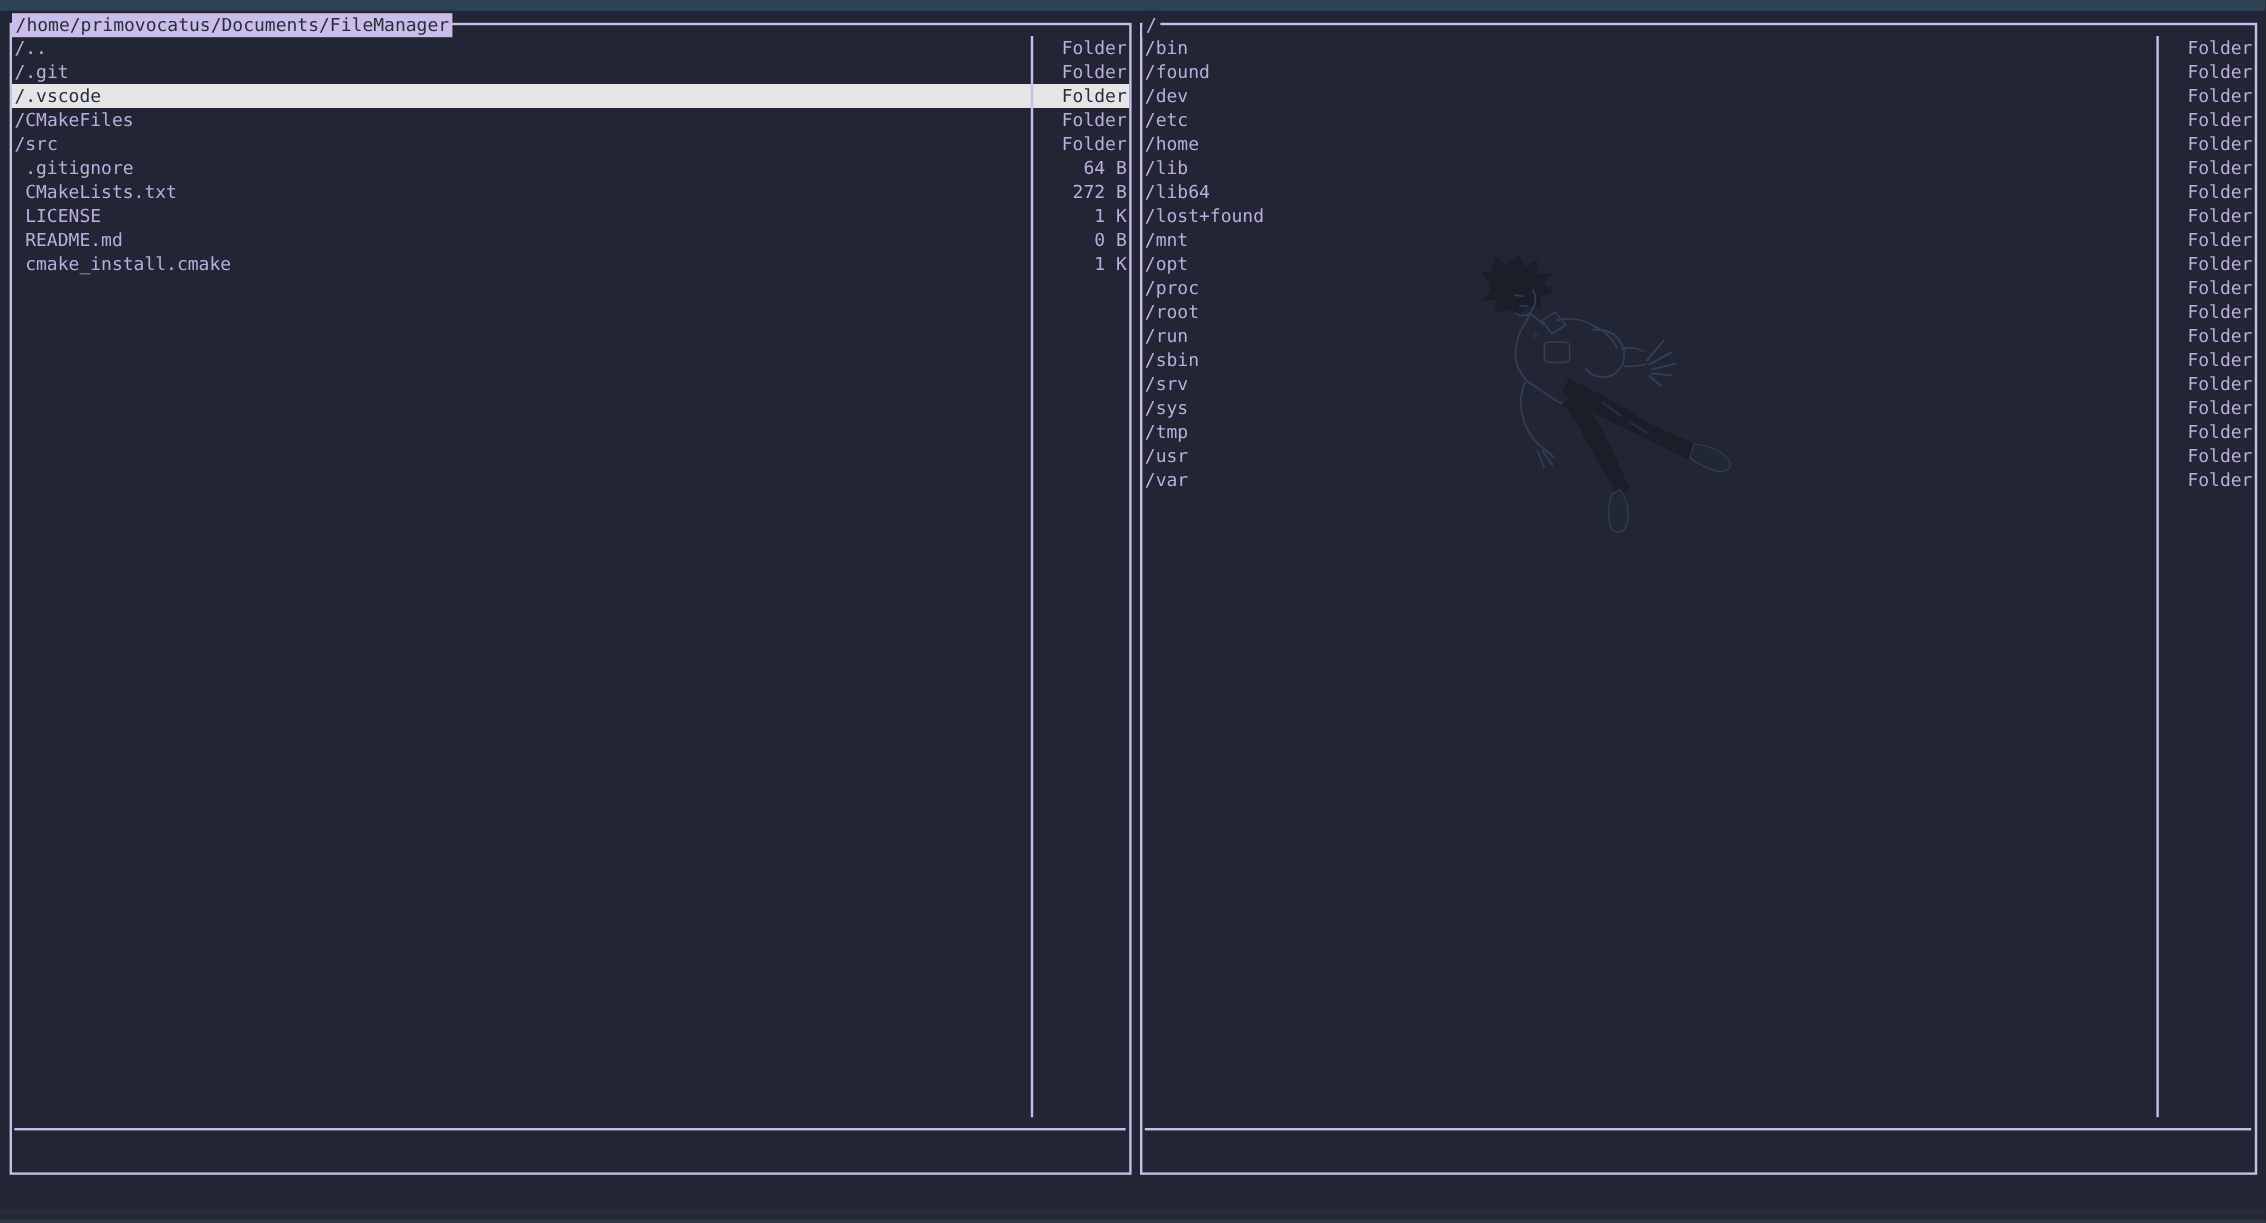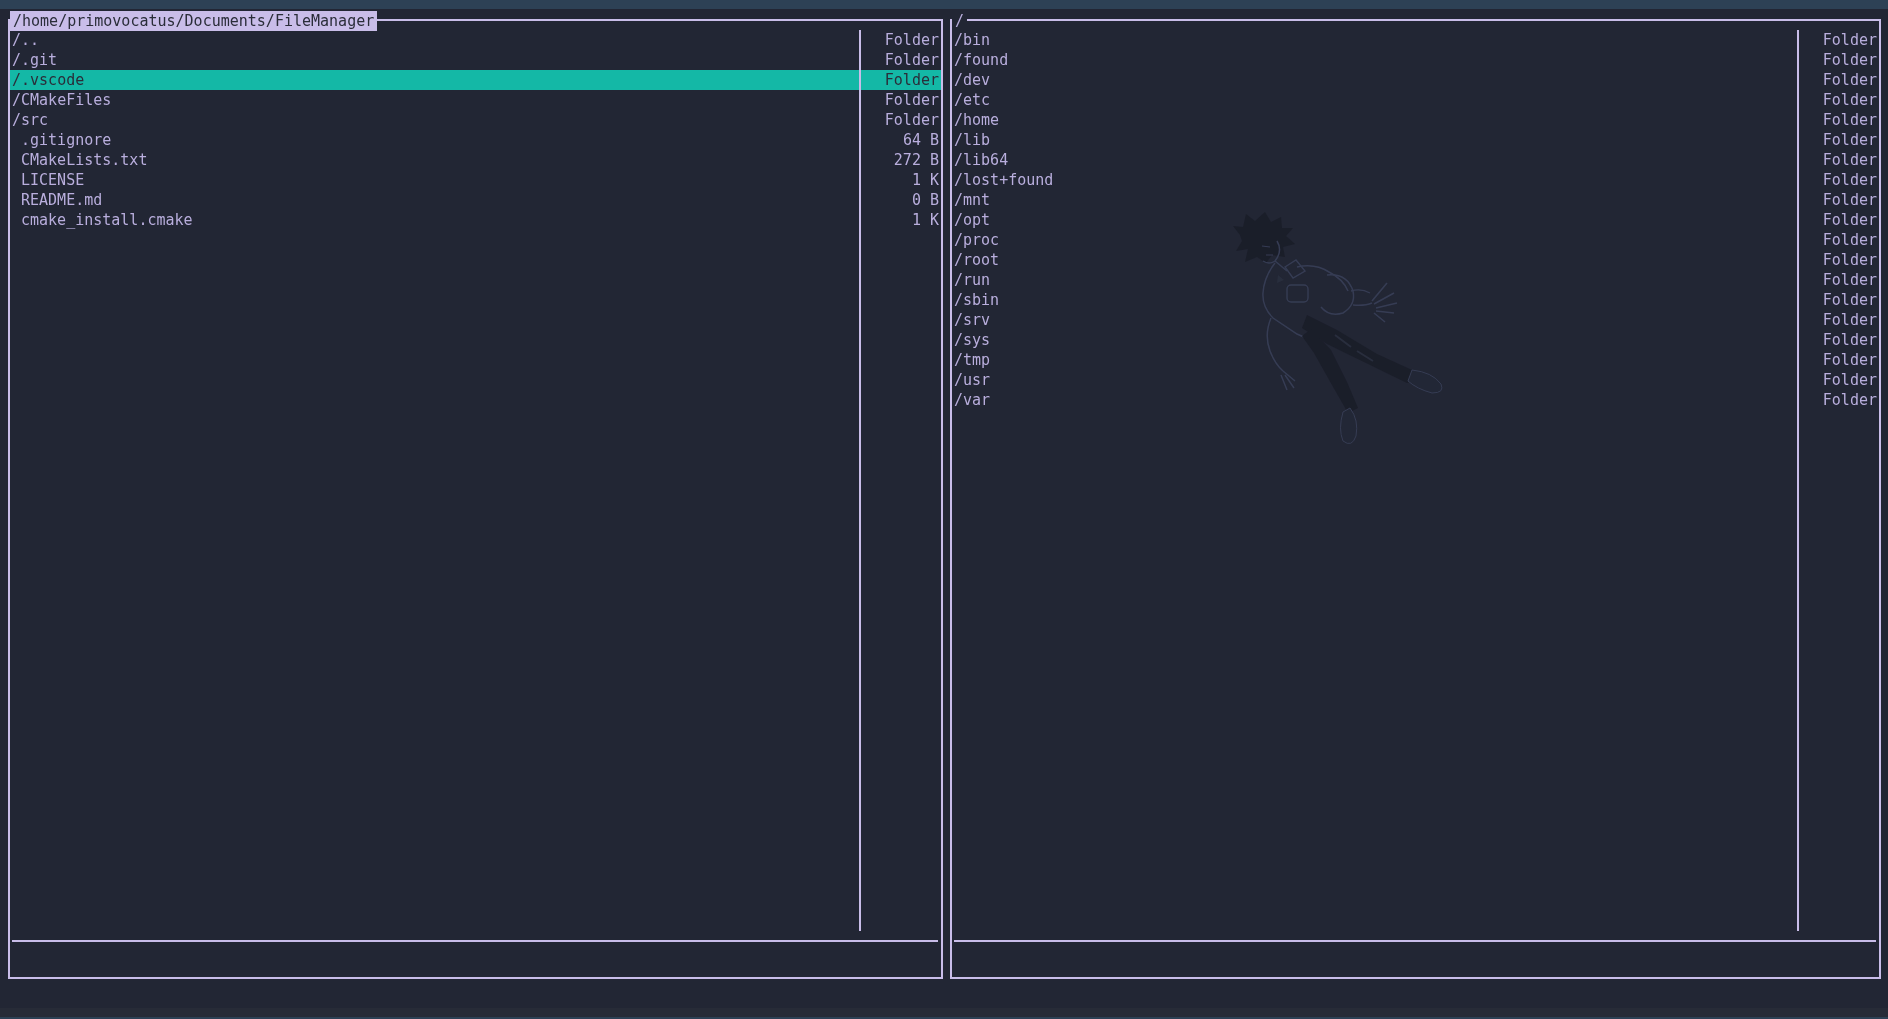--- a/index.html
+++ b/index.html
@@ -36,21 +36,21 @@
   }
   .panel-title.active{background:#c9bde9;color:#2a2d39;}
   .panel-title.inactive{background:#222634;color:#b9aedd;}
   .rows{
     position:absolute;left:0;right:0;top:9px;z-index:1;
   }
   .row{height:20px;line-height:20px;display:flex;white-space:pre;}
   .row .name{flex:1;padding-left:2px;overflow:hidden;}
   .row.file .name{padding-left:11px;}
   .row .size{width:80px;text-align:right;padding-right:2px;box-sizing:border-box;}
-  .row.selected{background:#14b8a6;color:#2a2d39;align-items:center;}
+  .row.selected{background:#e5e5e5;color:#2a2d39;align-items:center;}
   .vsep{
     position:absolute;right:80px;top:9px;height:901px;width:2px;
     background:#c9bde9;z-index:2;
   }
   .hsep{
     position:absolute;left:2px;right:3px;top:919px;height:2px;
     background:#c9bde9;z-index:2;
   }
   .watermark{
     position:absolute;left:263px;top:184px;width:290px;height:255px;

